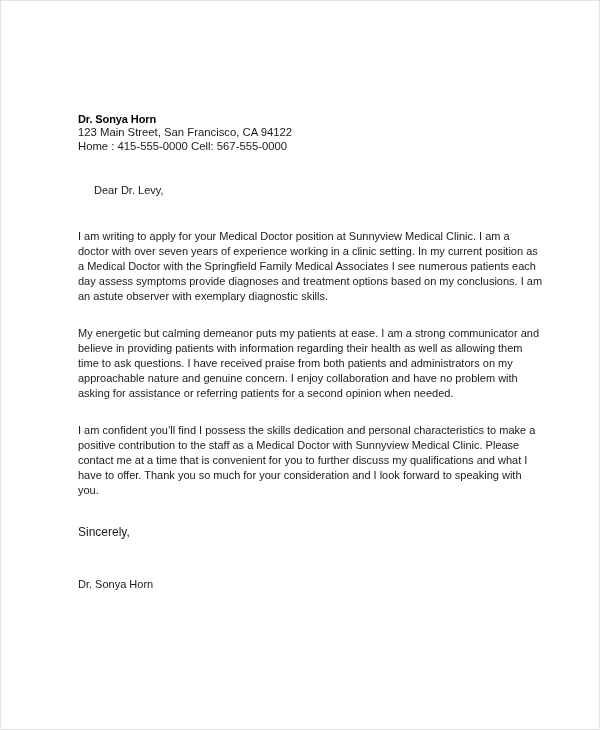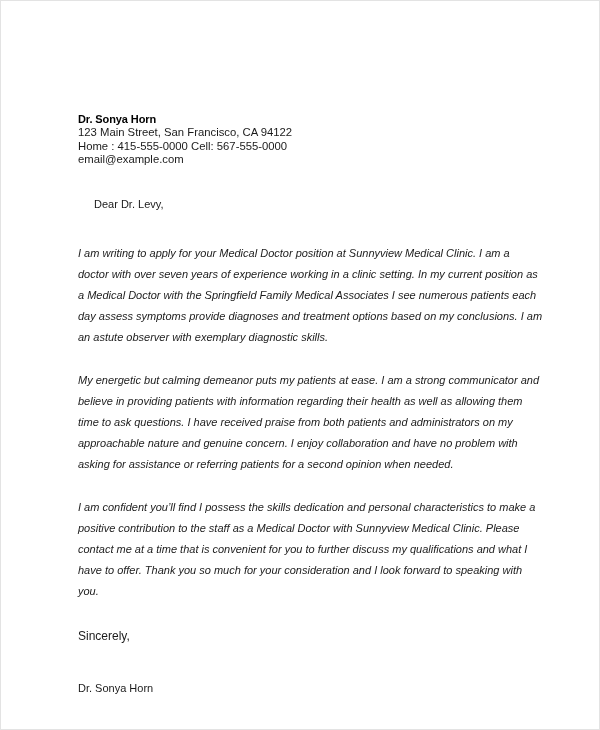--- a/index.html
+++ b/index.html
@@ -59,24 +59,23 @@
     font-size: 11px;
     line-height: 16px;
     color: #1b1b1b;
     margin-left: 16px;
   }
 
   
   .para {
     margin-top: 24px;
     font-size: 11px;
-    line-height: 21px;
+    line-height: 15px;
     color: #1b1b1b;
     text-align: left;
-    font-style: italic;
   }
   .para:first-of-type {
     margin-top: 0;
   }
 
   #para-1 { margin-top: 31px; }
   #para-2 { margin-top: 22px; }
   #para-3 { margin-top: 22px; }
 
   
@@ -96,21 +95,20 @@
 </head>
 <body>
 
 <div class="page">
   <div class="letter">
 
     <div class="sender">
       <div class="sender-name">Dr. Sonya Horn</div>
       <div class="sender-line">123 Main Street, San Francisco, CA 94122</div>
       <div class="sender-line">Home : 415-555-0000 Cell: 567-555-0000</div>
-      <div class="sender-line">email@example.com</div>
     </div>
 
     <div class="salutation">Dear Dr. Levy,</div>
 
     <div class="para" id="para-1">I am writing to apply for your Medical Doctor position at Sunnyview Medical Clinic. I am a doctor with over seven years of experience working in a clinic setting. In my current position as a Medical Doctor with the Springfield Family Medical Associates I see numerous patients each day assess symptoms provide diagnoses and treatment options based on my conclusions. I am an astute observer with exemplary diagnostic skills.</div>
 
     <div class="para" id="para-2">My energetic but calming demeanor puts my patients at ease. I am a strong communicator and believe in providing patients with information regarding their health as well as allowing them time to ask questions. I have received praise from both patients and administrators on my approachable nature and genuine concern. I enjoy collaboration and have no problem with asking for assistance or referring patients for a second opinion when needed.</div>
 
     <div class="para" id="para-3">I am confident you’ll find I possess the skills dedication and personal characteristics to make a positive contribution to the staff as a Medical Doctor with Sunnyview Medical Clinic. Please contact me at a time that is convenient for you to further discuss my qualifications and what I have to offer. Thank you so much for your consideration and I look forward to speaking with you.</div>
 

